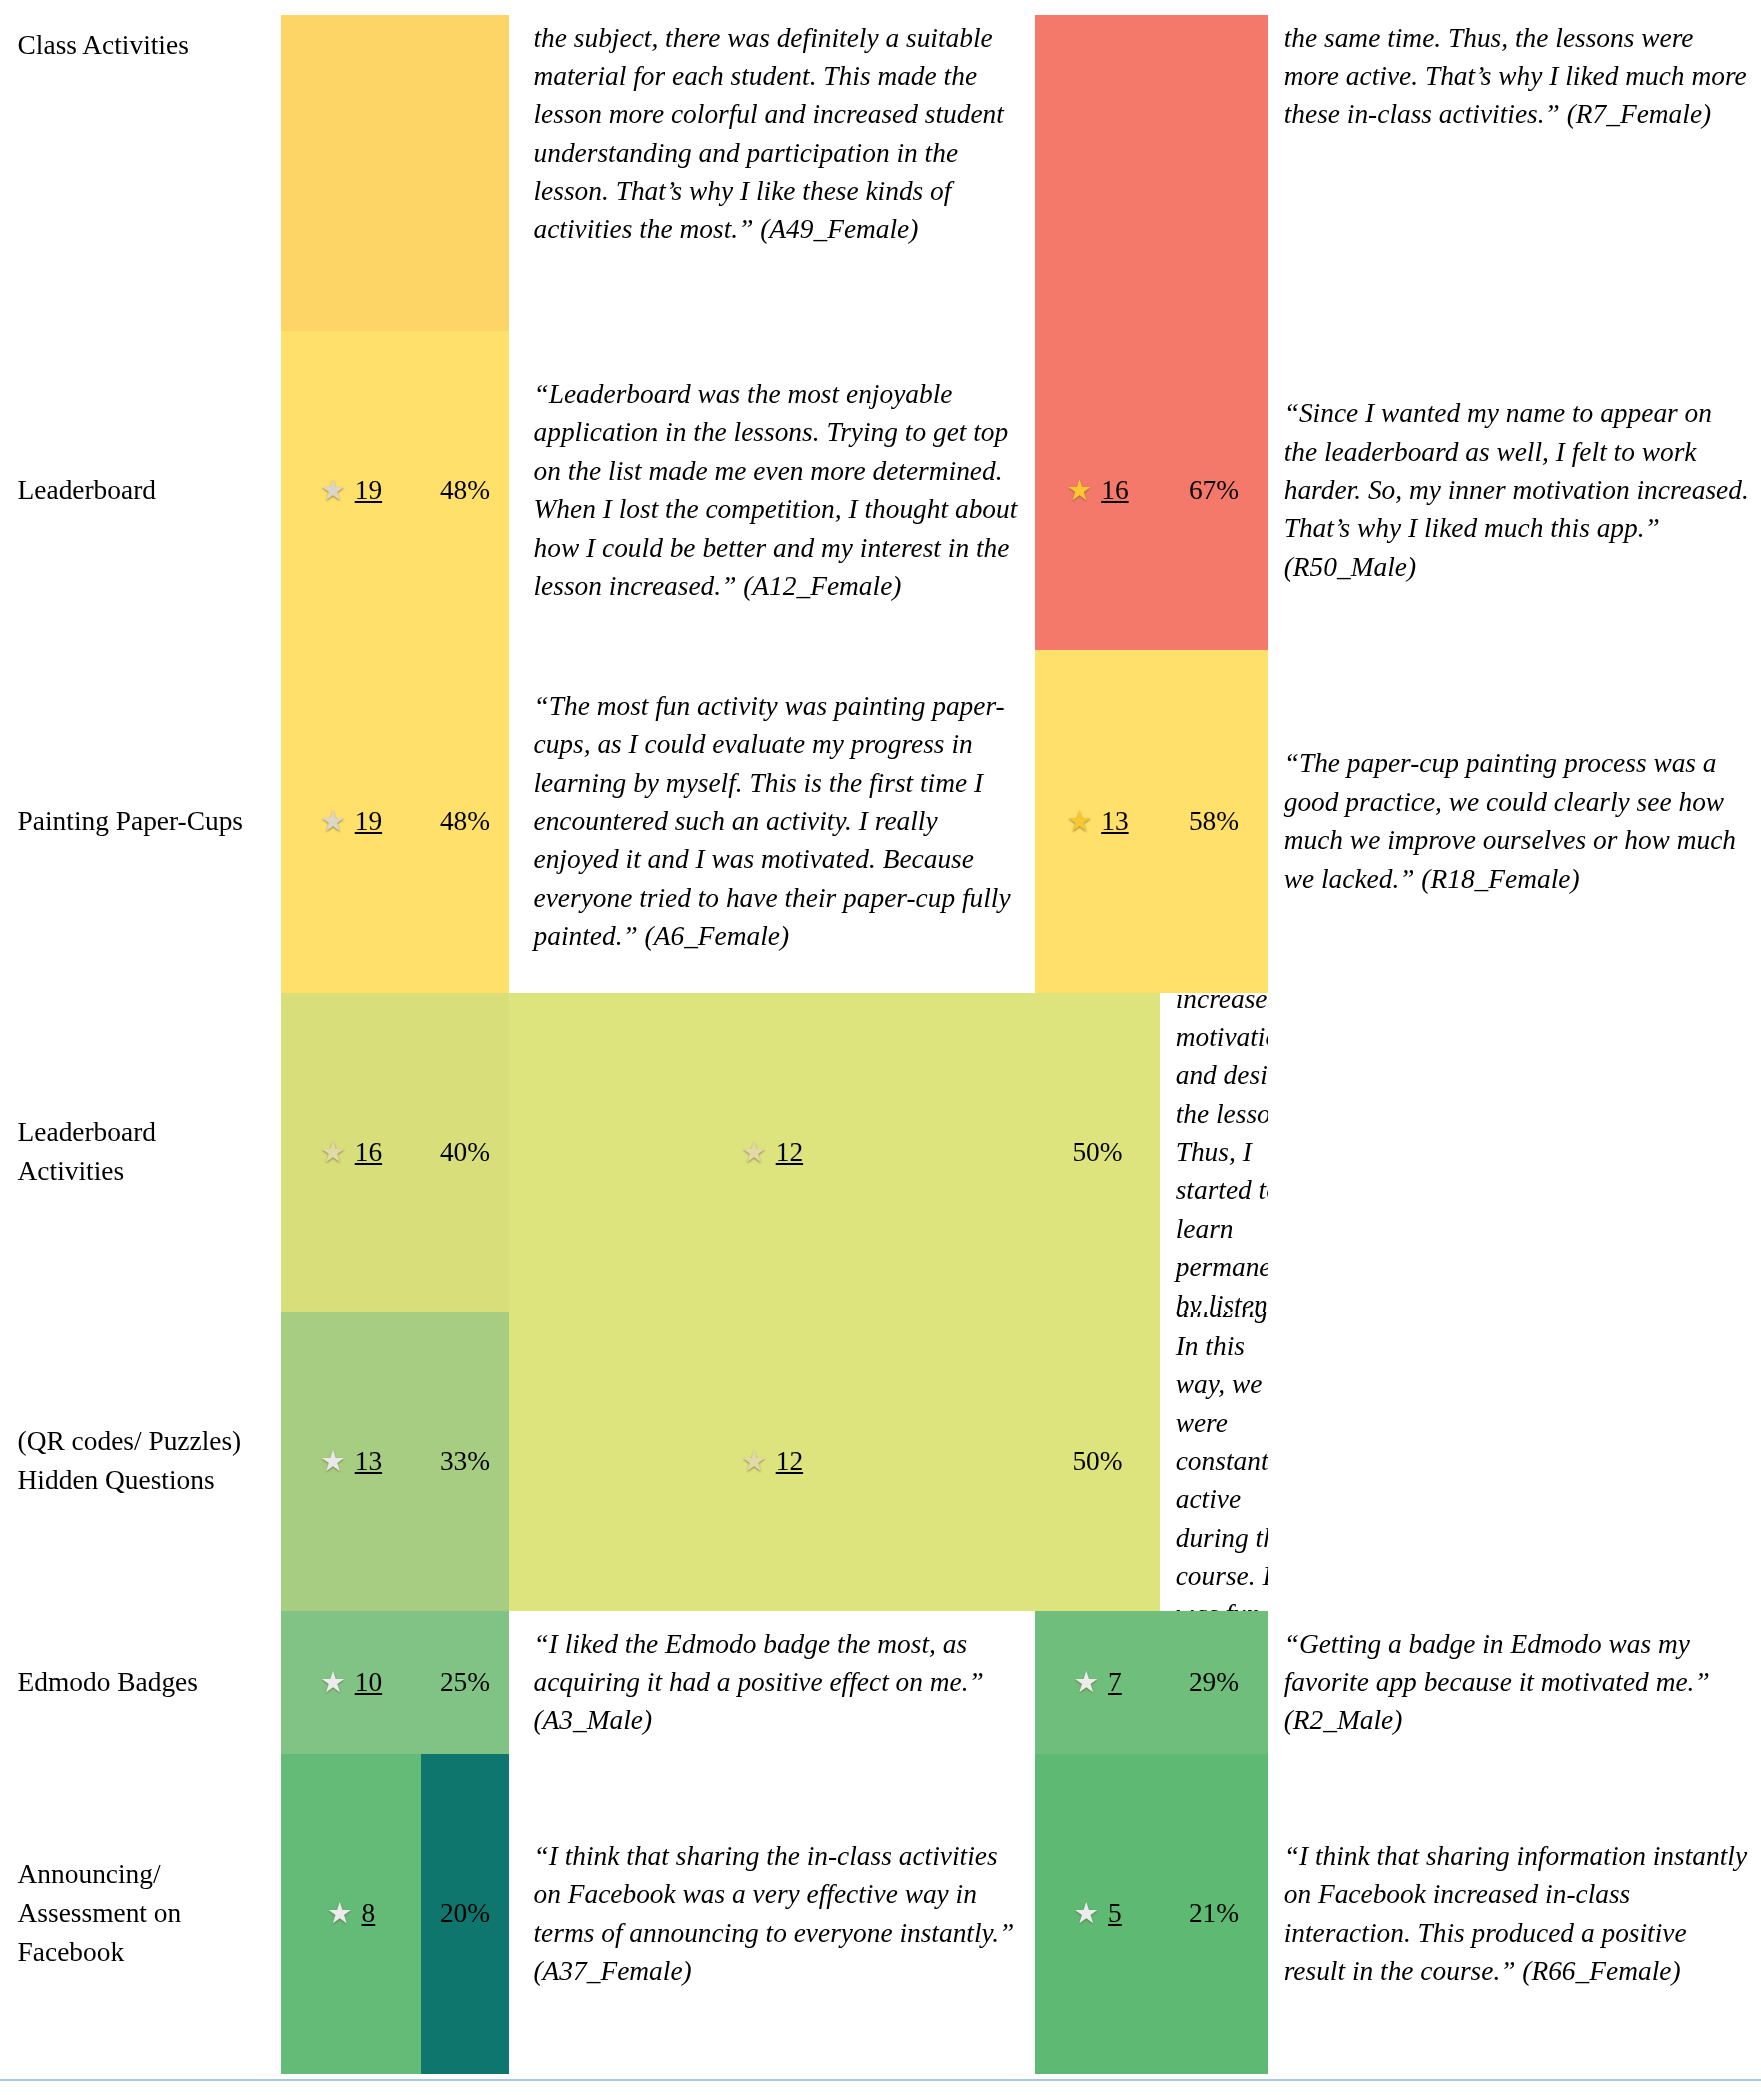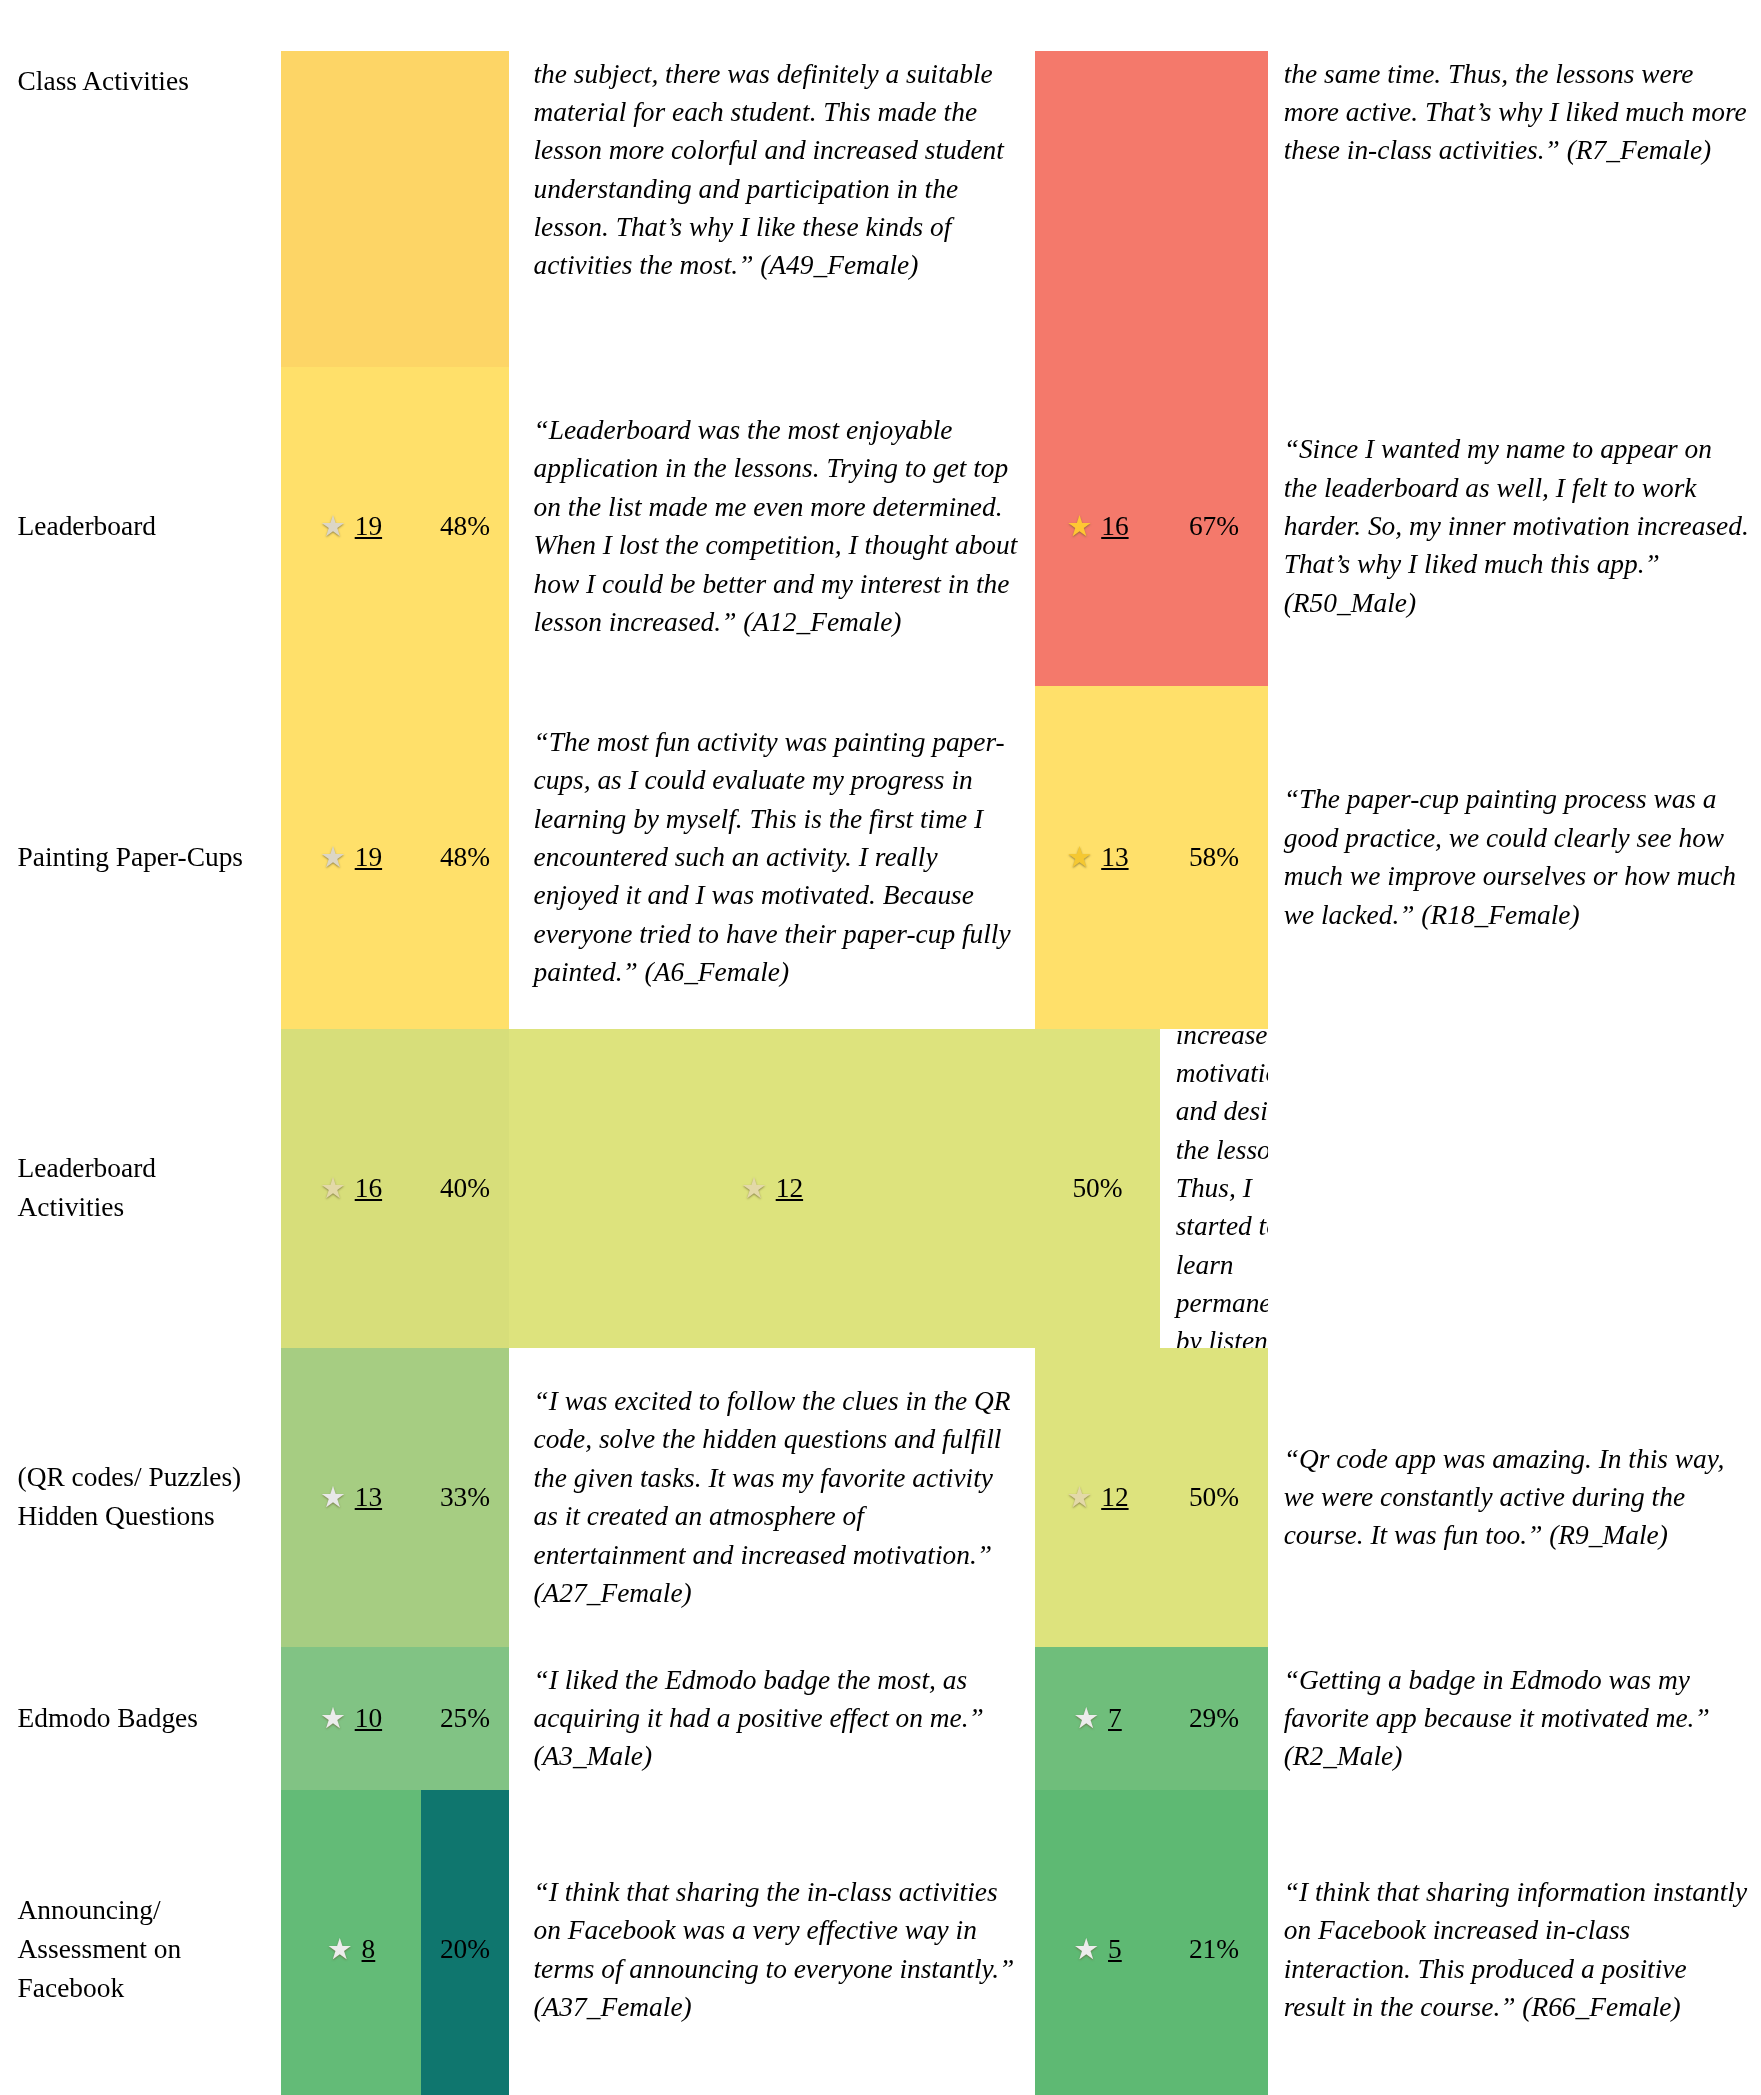--- a/index.html
+++ b/index.html
@@ -11,21 +11,21 @@
     font-family: "Liberation Serif", serif;
     color: #000000;
     padding-top: 14.7px;
     overflow: hidden;
   }
   .table { width: 1761px; }
   .row {
     display: grid;
     grid-template-columns: 281px 140px 88px 526px 125px 108px 492px;
   }
-  .r1 { height: 316px; margin-top: 36px; }
+  .r1 { height: 316px; }
   .r2 { height: 319px; }
   .r3 { height: 343px; }
   .r4 { height: 319px; }
   .r5 { height: 299px; }
   .r6 { height: 143px; }
   .r7 { height: 320px; }
   .cell {
     display: flex;
     align-items: center;
     overflow: hidden;
@@ -146,21 +146,20 @@
 
     <div class="row r5">
       <div class="cell name">(QR codes/ Puzzles) Hidden Questions</div>
       <div class="cell stat" style="background-color: rgb(166, 205, 130);">
         <span class="star" style="color: rgb(232, 232, 232);">★</span>
         <span class="num">13</span>
       </div>
       <div class="cell pct" style="background-color: rgb(166, 205, 130);">
         <span>33%</span>
       </div>
-      <div class="cell quote">“I was excited to follow the clues in the QR code, solve the hidden questions and fulfill the given tasks. It was my favorite activity as it created an atmosphere of entertainment and increased motivation.” (A27_Female)</div>
       <div class="cell stat" style="background-color: rgb(221, 227, 125);">
         <span class="star" style="color: rgb(227, 217, 168);">★</span>
         <span class="num">12</span>
       </div>
       <div class="cell pct" style="background-color: rgb(221, 227, 125);">
         <span>50%</span>
       </div>
       <div class="cell quote right-q">“Qr code app was amazing. In this way, we were constantly active during the course. It was fun too.” (R9_Male)</div>
     </div>
 

